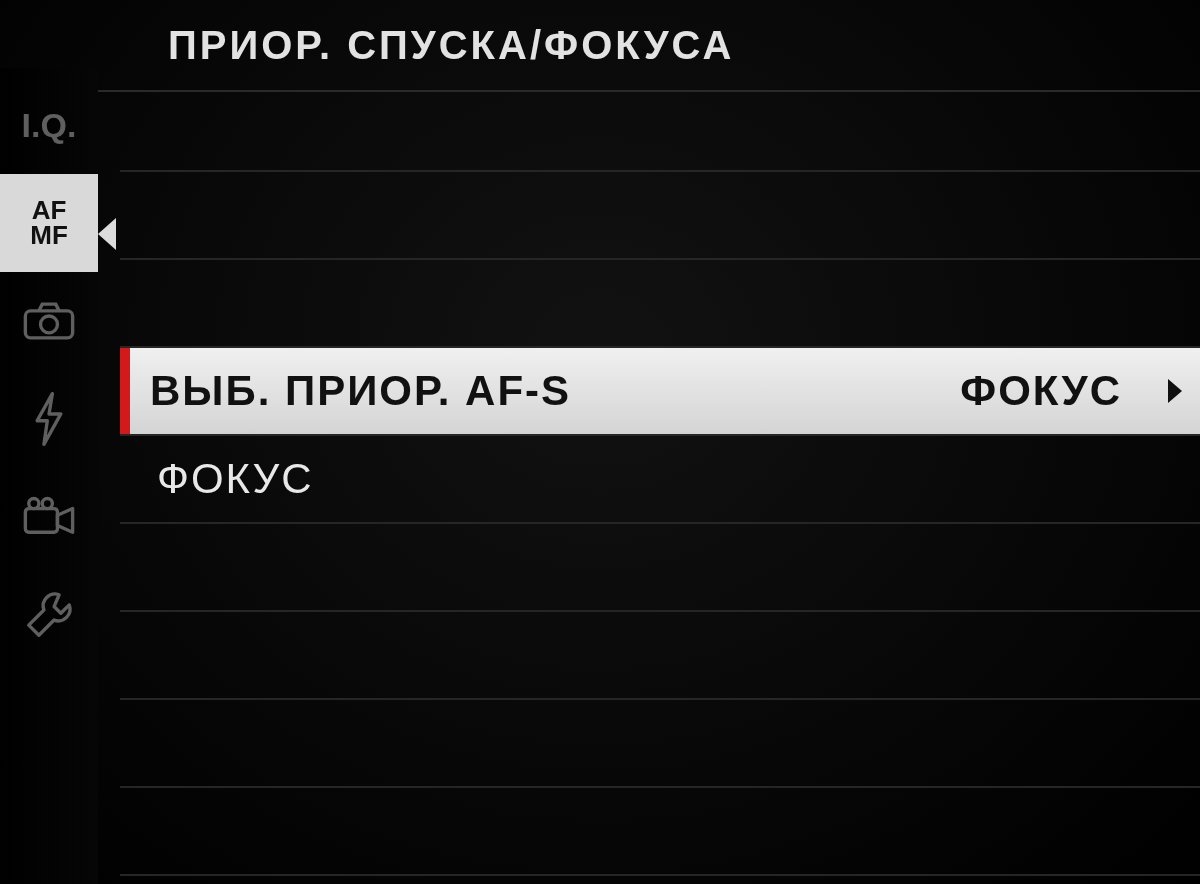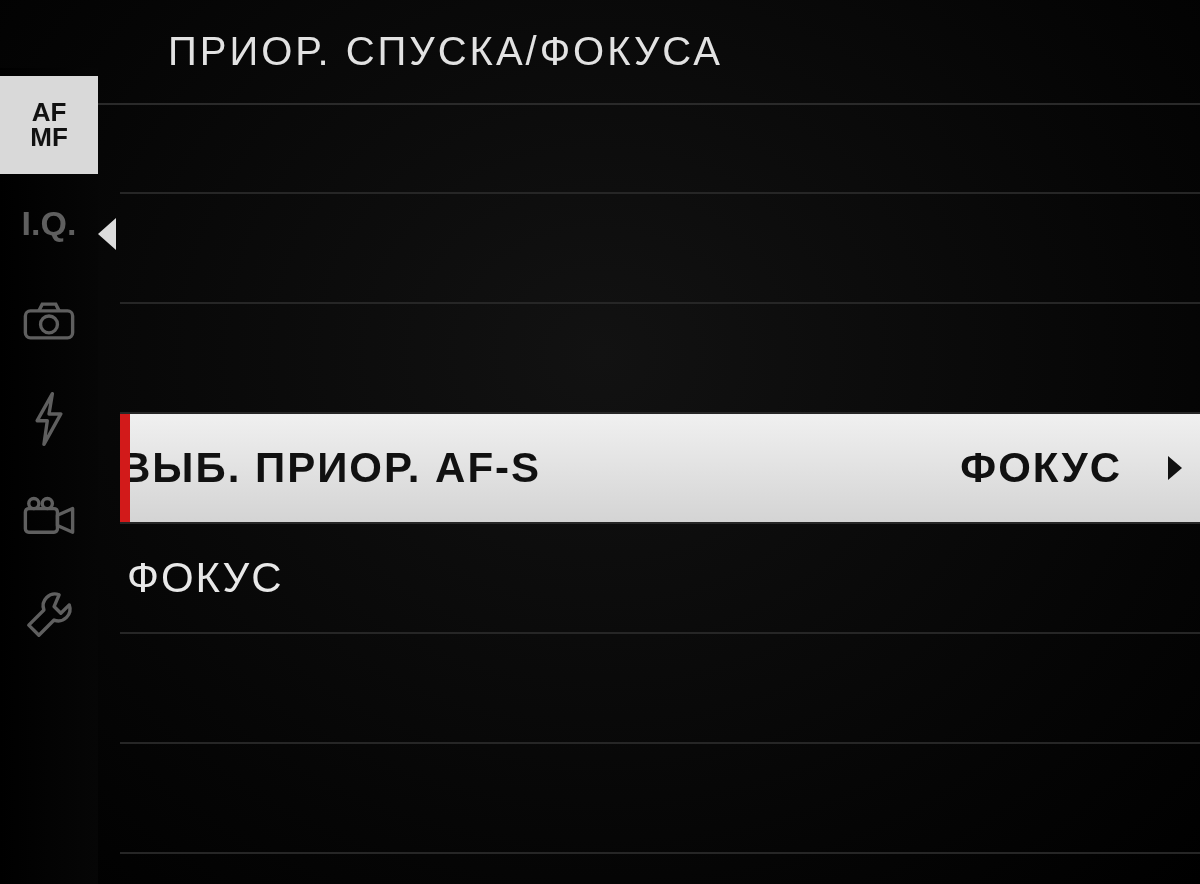--- a/index.html
+++ b/index.html
@@ -49,45 +49,46 @@
   }
 
   .iq-label { font-size: 34px; font-weight: 700; letter-spacing: 0px; }
   .afmf-label { font-size: 26px; font-weight: 900; line-height: 0.95; text-align: center; }
   .icon-svg { width: 54px; height: 54px; }
 
   
   .header {
     position: absolute;
     left: 98px; top: 0; right: 0;
-    height: 105px;
+    height: 92px;
     display: flex;
     align-items: center;
     padding-left: 70px;
     border-bottom: 2px solid #2a2a2a;
     font-size: 40px;
     letter-spacing: 3px;
     color: #e2e2e2;
-    font-weight: 400;
+    font-weight: 700;
   }
 
   
   .main {
     position: absolute;
     left: 120px;
     right: 0;
     top: 84px;
     bottom: 0;
   }
   .row {
-    height: 110px;
+    height: 88px;
     border-bottom: 2px solid #262626;
     display: flex;
     align-items: center;
     position: relative;
+    padding-left: 30px;
     padding-right: 30px;
   }
   .row.blank { }
   .row .label {
     font-size: 42px;
     letter-spacing: 2px;
     flex: 1;
     color: #e8e8e8;
     font-weight: 500;
   }
@@ -120,26 +121,26 @@
     border-top: 12px solid transparent;
     border-bottom: 12px solid transparent;
     border-left: 14px solid #111;
   }
 </style>
 </head>
 <body>
 
 <div class="sidebar">
 
+  <div class="side-item">
+    <span class="iq-label">I.Q.</span>
+  </div>
+
   <div class="side-item active">
     <span class="afmf-label">AF<br>MF</span>
-  </div>
-
-  <div class="side-item">
-    <span class="iq-label">I.Q.</span>
   </div>
 
   <div class="side-item">
     <svg class="icon-svg" viewBox="0 0 64 48">
       <rect x="4" y="12" width="56" height="32" rx="6" fill="none" stroke="currentColor" stroke-width="4"></rect>
       <circle cx="32" cy="28" r="10" fill="none" stroke="currentColor" stroke-width="4"></circle>
       <path d="M20 12 l4 -8 h16 l4 8" fill="none" stroke="currentColor" stroke-width="4"></path>
     </svg>
   </div>
 

